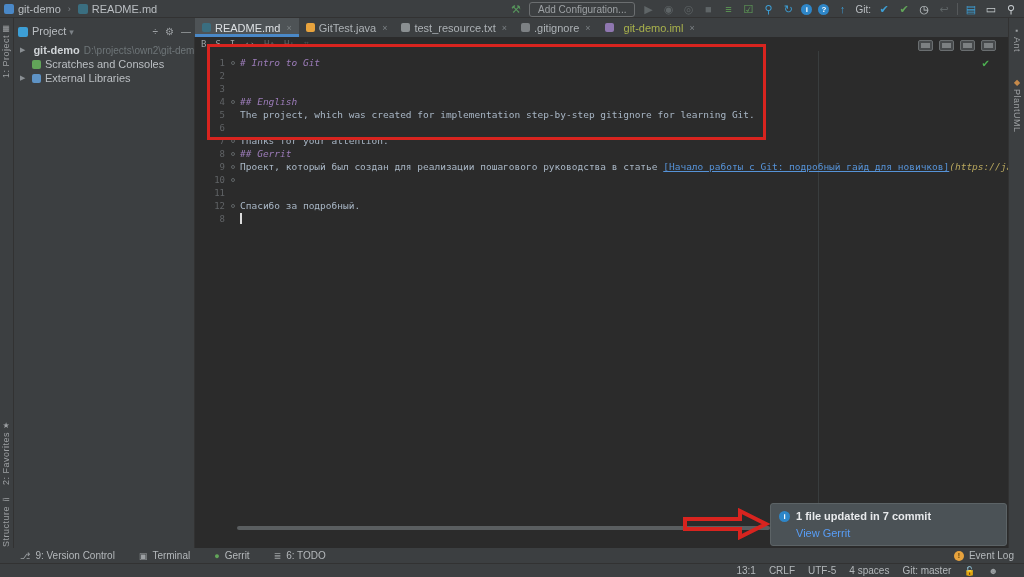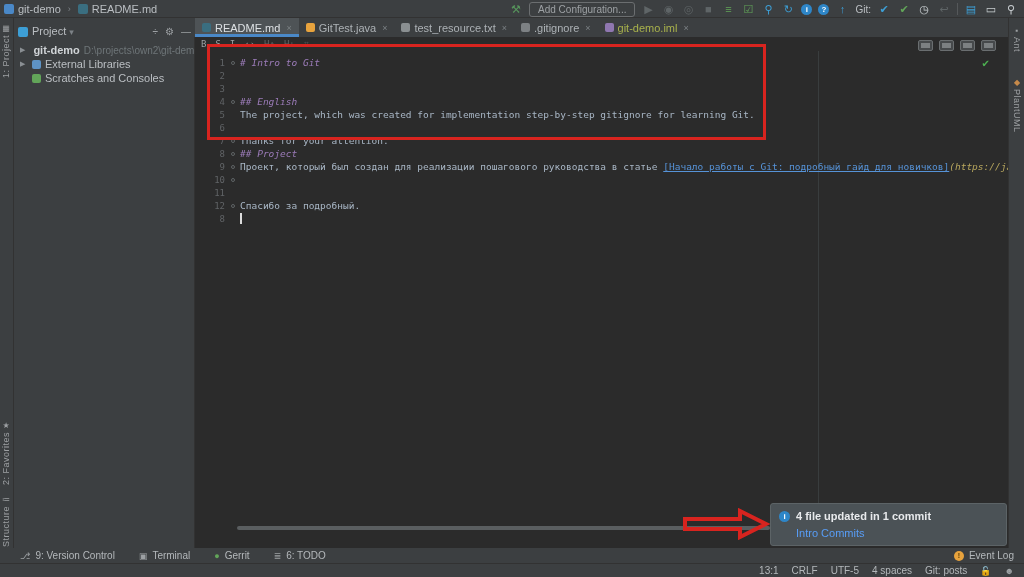--- a/index.html
+++ b/index.html
@@ -117,21 +117,21 @@
   .tw-ic { font-size:9px; }
   #event-log { position:absolute; right:10px; display:flex; align-items:center; gap:5px; }
   #event-log .balloon { width:10px; height:10px; border-radius:50%; background:#e8a33d;
     color:#5a3b00; font-size:7px; font-weight:bold; text-align:center; line-height:10px; }
 
   #statusbar { left:0; bottom:0; width:1024px; height:14px; background:#3c3f41;
     border-top:1px solid #323232; display:flex; align-items:center; font-size:10px;
     color:#b4b8bb; padding:0 8px; }
   #status-left { display:flex; align-items:center; gap:6px; }
   #status-left .sq { width:8px; height:8px; border:1px solid #8a8f93; border-radius:1px; }
-  #status-right { position:absolute; right:10px; display:flex; align-items:flex-end; gap:13px; }
+  #status-right { position:absolute; right:26px; display:flex; align-items:flex-end; gap:13px; }
   .st-ic { color:#9da1a4; font-size:9px; }
 </style>
 </head>
 <body>
 
 <div id="stage">
 
   <div id="titlebar" class="abs">
     <span class="crumb">
       <span class="mini-ic" style="background:#4a88c7"></span>
@@ -208,41 +208,41 @@
         <span style="color: rgb(173, 178, 182);">test_resource.txt</span>
         <span class="x">×</span>
       </div>
       <div class="tab">
         <span class="fic" style="background: rgb(125, 129, 132);"></span>
         <span style="color: rgb(173, 178, 182);">.gitignore</span>
         <span class="x">×</span>
       </div>
       <div class="tab">
         <span class="fic" style="background: rgb(143, 119, 176);"></span>
-        <span style="color: rgb(169, 178, 76);">git-demo.iml</span>
+        <span style="color: rgb(169, 178, 76); margin-left: 6px;">git-demo.iml</span>
         <span class="x">×</span>
       </div>
     </div>
 
   <div id="project-panel" class="abs">
     <div id="tree">
         <div class="tree-item">
           <span class="arrow">▶</span>
           <span class="fic" style="background: rgb(61, 159, 214);"></span>
           <span><b>git-demo</b><span class="tree-path">D:\projects\own2\git-demo</span></span>
         </div>
         <div class="tree-item">
+          <span class="noarrow"></span>
+          <span class="fic" style="background: rgb(98, 165, 89);"></span>
+          <span><span>Scratches and Consoles</span></span>
+        </div>
+        <div class="tree-item">
           <span class="arrow">▶</span>
           <span class="fic" style="background: rgb(94, 147, 197);"></span>
           <span><span>External Libraries</span></span>
-        </div>
-        <div class="tree-item">
-          <span class="noarrow"></span>
-          <span class="fic" style="background: rgb(98, 165, 89);"></span>
-          <span><span>Scratches and Consoles</span></span>
         </div>
       </div>
   </div>
 
   <div id="editor" class="abs">
     <div id="md-toolbar">
         <span class="md-ic">B</span>
         <span class="md-ic">S</span>
         <span class="md-ic">I</span>
         <span class="md-ic">‹›</span>
@@ -259,21 +259,21 @@
     <span id="inspect-ok">✔</span>
     <div id="margin-guide"></div>
     <div id="lines">
         <div class="eline"><span class="gut">1</span><span class="mark"><span class="dot"></span></span><span class="seg-h"># Intro to Git</span></div>
         <div class="eline"><span class="gut">2</span><span class="mark"></span></div>
         <div class="eline"><span class="gut">3</span><span class="mark"></span></div>
         <div class="eline"><span class="gut">4</span><span class="mark"><span class="dot"></span></span><span class="seg-h">## English</span></div>
         <div class="eline"><span class="gut">5</span><span class="mark"></span><span class="seg-t">The project, which was created for implementation step-by-step gitignore for learning Git.</span></div>
         <div class="eline"><span class="gut">6</span><span class="mark"></span></div>
         <div class="eline"><span class="gut">7</span><span class="mark"><span class="dot"></span></span><span class="seg-t">Thanks for your attention.</span></div>
-        <div class="eline"><span class="gut">8</span><span class="mark"><span class="dot"></span></span><span class="seg-h">## Project</span></div>
+        <div class="eline"><span class="gut">8</span><span class="mark"><span class="dot"></span></span><span class="seg-h">## Gerrit</span></div>
         <div class="eline"><span class="gut">9</span><span class="mark"><span class="dot"></span></span><span class="seg-t">Проект, который был создан для реализации пошагового руководства в статье </span><span class="seg-link">[Начало работы с Git: подробный гайд для новичков]</span><span class="seg-url">(https://javarush.ru/groups/posts/2</span></div>
         <div class="eline"><span class="gut">10</span><span class="mark"><span class="dot"></span></span></div>
         <div class="eline"><span class="gut">11</span><span class="mark"></span></div>
         <div class="eline"><span class="gut">12</span><span class="mark"><span class="dot"></span></span><span class="seg-t">Спасибо за подробный.</span></div>
         <div class="eline"><span class="gut">8</span><span class="mark"></span><span class="caret"></span></div>
       </div>
     <div id="hscroll"></div>
   </div>
 
   <div id="right-stripe" class="abs">
@@ -283,23 +283,23 @@
       </div>
       <div class="stripe-btn" style="top: 60px;">
         <span class="stripe-ic" style="color: rgb(199, 138, 74);">◆</span>
         <span class="vtext-r">PlantUML</span>
       </div>
     </div>
 
   <div id="notification" class="abs">
     <div id="notif-title-row">
       <span id="notif-info">i</span>
-      <span id="notif-title">4 file updated in 1 commit</span>
-    </div>
-    <div id="notif-link">Intro Commits</div>
+      <span id="notif-title">1 file updated in 7 commit</span>
+    </div>
+    <div id="notif-link">View Gerrit</div>
   </div>
 
   <div id="red-rect" class="abs"></div>
   <svg id="red-arrow" class="abs" width="88" height="32">
     <polygon points="3,11 58,11 58,3 84,16 58,29 58,21 3,21" fill="none" stroke="#d8241f" stroke-width="4" stroke-linejoin="miter"></polygon>
   </svg>
 
   <div id="toolwin-bar" class="abs">
     <span id="toolwin-items" style="display:flex;gap:24px">
         <span class="tw-item">
@@ -324,19 +324,19 @@
       <span>Event Log</span>
     </span>
   </div>
 
   <div id="statusbar" class="abs">
     <span id="status-right">
         <span>13:1</span>
         <span>CRLF</span>
         <span>UTF-5</span>
         <span>4 spaces</span>
-        <span>Git: posts</span>
+        <span>Git: master</span>
         <span class="st-ic">🔓</span>
         <span class="st-ic">☻</span>
       </span>
   </div>
 
 </div>
 
 </body></html>

